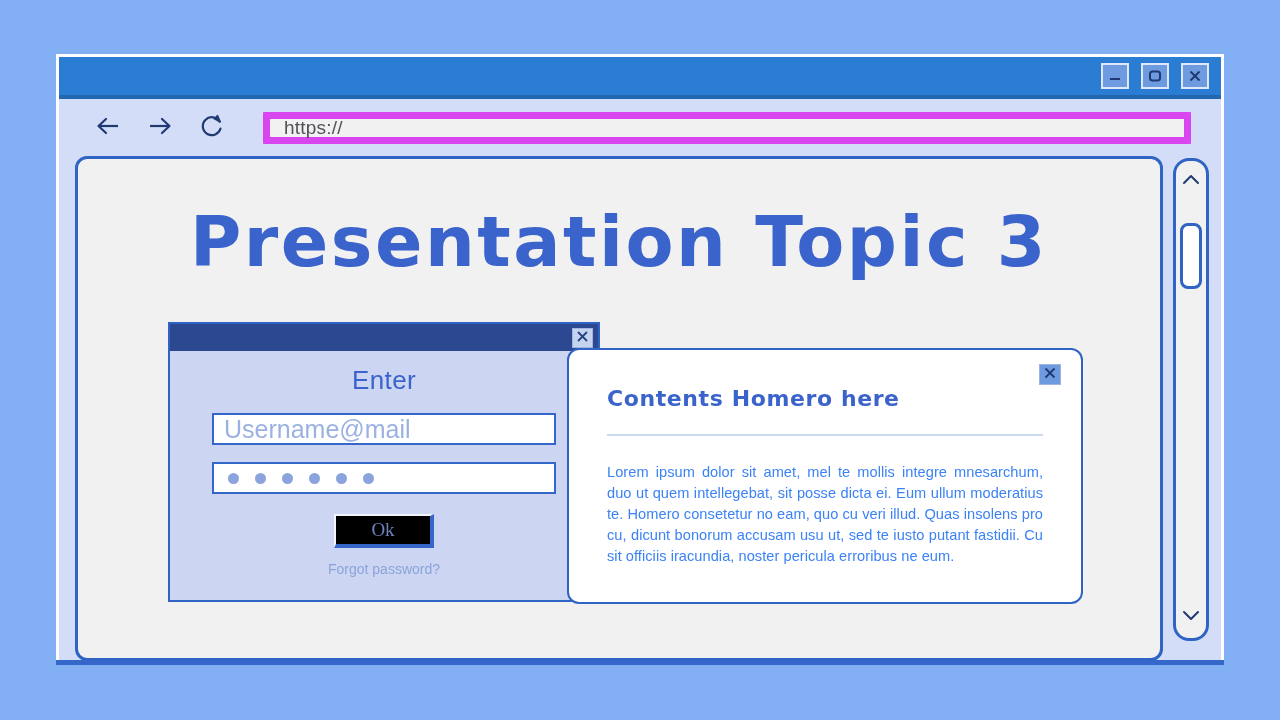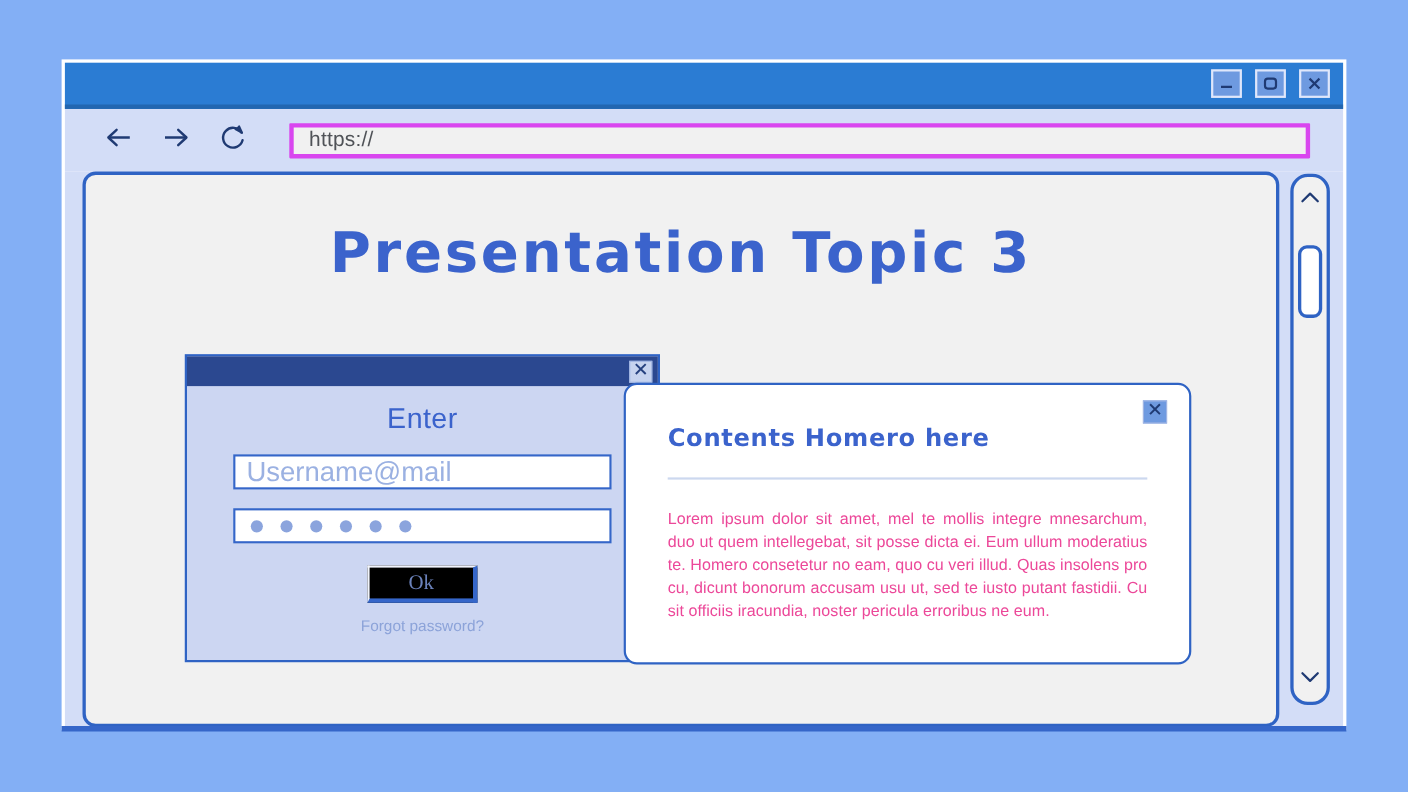--- a/index.html
+++ b/index.html
@@ -62,21 +62,21 @@
     display: flex;
     align-items: center;
     justify-content: center;
     flex: 0 0 auto;
   }
 
   .url-bar {
     flex: 1 1 auto;
     height: 32px;
     background: #f1f1f1;
-    border: 4px solid #d946ef;
+    border: 7px solid #d946ef;
     border-radius: 1px;
     display: flex;
     align-items: center;
     padding-left: 14px;
     margin-left: 14px;
     margin-right: 14px;
   }
   .url-text {
     font-size: 19px;
     color: #4f5257;
@@ -144,21 +144,21 @@
 
   
   .page-title {
     position: absolute;
     left: 0;
     right: 0;
     top: 42px;
     text-align: center;
     font-family: "DejaVu Sans", sans-serif;
     font-weight: bold;
-    font-size: 51px;
+    font-size: 70px;
     color: #3b63cc;
     letter-spacing: 2.5px;
   }
 
   
   .login-dialog {
     position: absolute;
     left: 90px;
     top: 163px;
     width: 432px;
@@ -278,21 +278,21 @@
   }
   .card-divider {
     height: 2px;
     background: #ccd8ef;
     margin-top: 23px;
   }
   .card-body {
     margin-top: 26px;
     font-size: 14.6px;
     line-height: 21px;
-    color: #ec4899;
+    color: #3b82f6;
     text-align: justify;
     letter-spacing: .05px;
   }
 </style>
 </head>
 <body>
 
 <div class="browser-window">
 
   <div class="title-bar">

